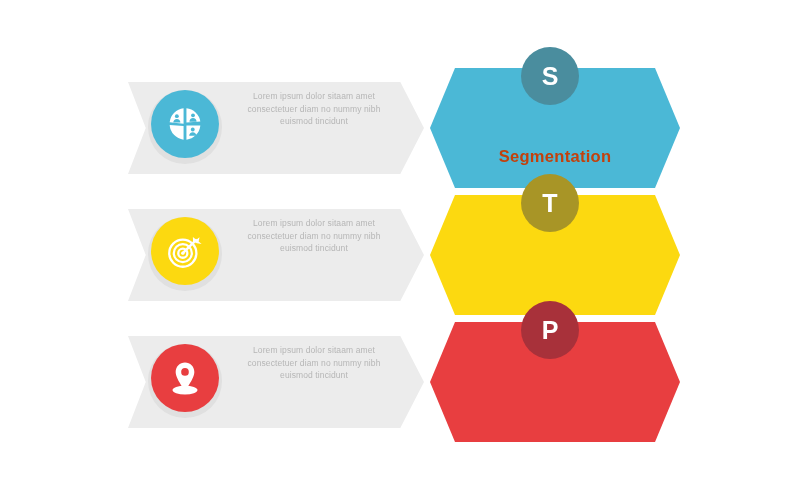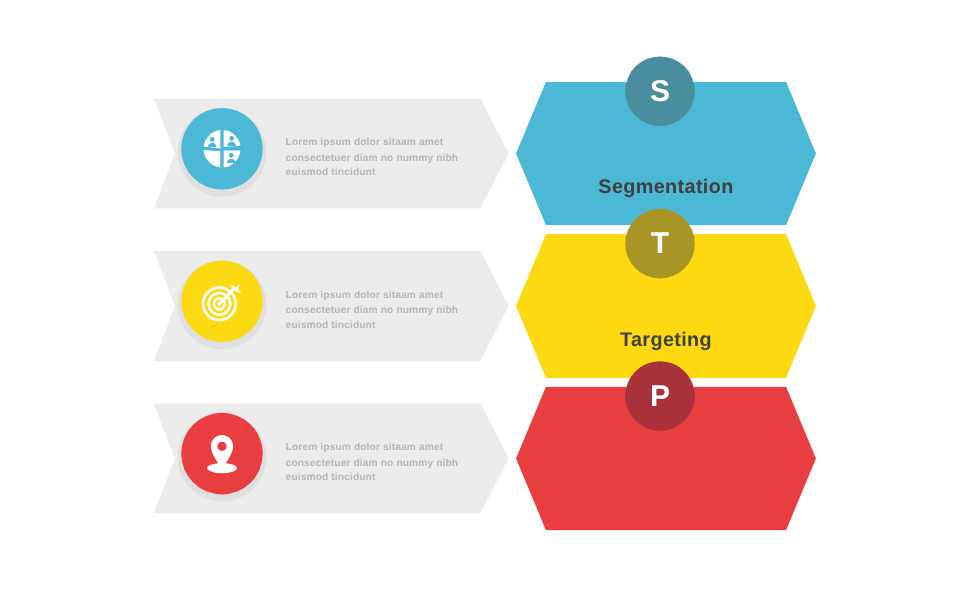--- a/index.html
+++ b/index.html
@@ -21,28 +21,27 @@
   .grey-panel{
     position:absolute;
     left:128px;top:14px;
     width:296px;height:92px;
     background:#ececec;
     -webkit-clip-path:polygon(0 0, 92% 0, 100% 50%, 92% 100%, 0 100%, 6% 50%);
     clip-path:polygon(0 0, 92% 0, 100% 50%, 92% 100%, 0 100%, 6% 50%);
   }
   .desc{
     position:absolute;
-    left:238px;top:44px;
+    left:238px;top:22px;
     width:152px;
-    text-align:left;
+    text-align:center;
     font-size:8.5px;
     line-height:12.5px;
     color:#b6b6b6;
     letter-spacing:0.1px;
-    font-weight:bold;
   }
 
   
   .icon-wrap{
     position:absolute;
     left:146px;top:19px;
     width:78px;height:78px;
   }
   .icon-shadow{
     position:absolute;left:2px;top:3px;
@@ -64,21 +63,21 @@
     -webkit-clip-path:polygon(10% 0, 90% 0, 100% 50%, 90% 100%, 10% 100%, 0 50%);
     clip-path:polygon(10% 0, 90% 0, 100% 50%, 90% 100%, 10% 100%, 0 50%);
   }
   .hex-title{
     position:absolute;
     left:430px;top:0;
     width:250px;height:120px;
     display:flex;align-items:flex-end;justify-content:center;
     padding-bottom:22px;
     box-sizing:border-box;
-    color:#404040;
+    color:#c2410c;
     font-size:16.5px;
     font-weight:bold;
     letter-spacing:0.3px;
     pointer-events:none;
     text-align:center;
   }
   .letter-badge{
     position:absolute;
     left:521px;top:-21px;
     width:58px;height:58px;
@@ -148,21 +147,20 @@
             <path d="M21.5 26.5 L36.5 11.5" stroke="#ffffff" stroke-width="2.8" stroke-linecap="round" fill="none"></path>
             <path d="M33.0 8.0 L36.8 11.2 L40.6 8.2 L39.6 13.0 L43.0 16.0 L37.6 15.2 L33.2 13.2 Z" fill="#ffffff"></path>
           </svg>
         </span>
       </div>
     </div>
 
     <div class="desc">Lorem ipsum dolor sitaam amet consectetuer diam no nummy nibh euismod tincidunt</div>
 
     <div class="hex" id="hex2" style="background: rgb(252, 217, 16);"></div>
-    <div class="hex-title">Targeting</div>
     <div class="letter-badge" id="lb2" style="background: rgb(168, 149, 38);">T</div>
   </div>
 
   <div class="row row-3">
 
     <div class="grey-panel"></div>
 
     <div class="icon-wrap">
       <div class="icon-shadow"></div>
       <div class="icon-circle" id="ic3" style="background: rgb(232, 62, 64);">

